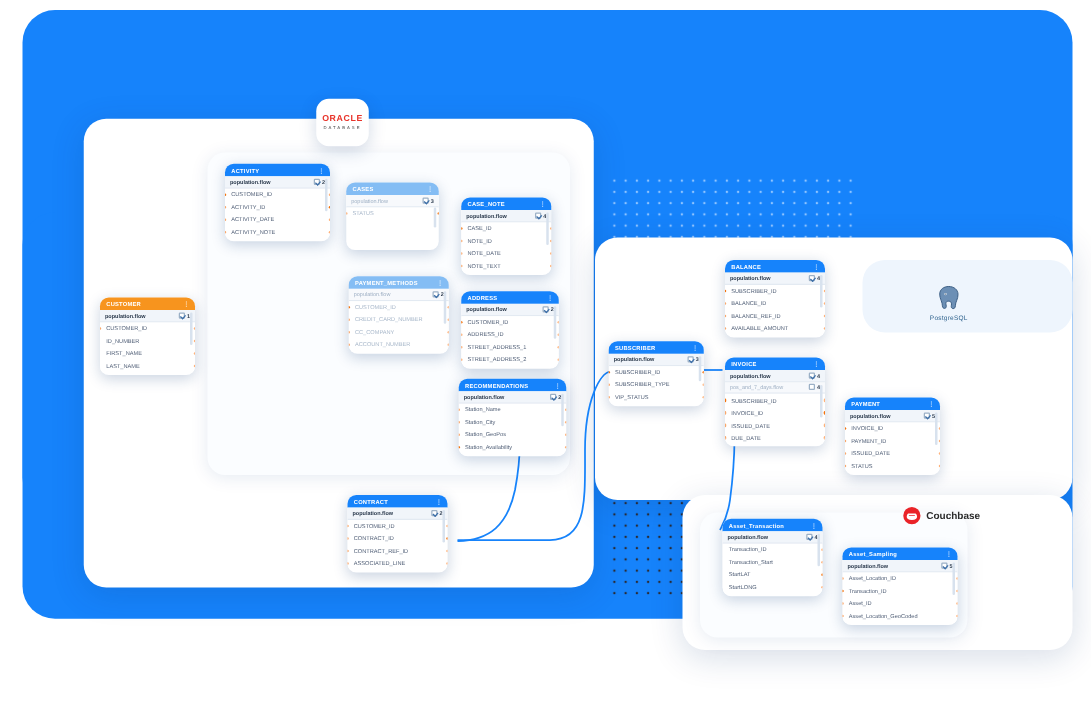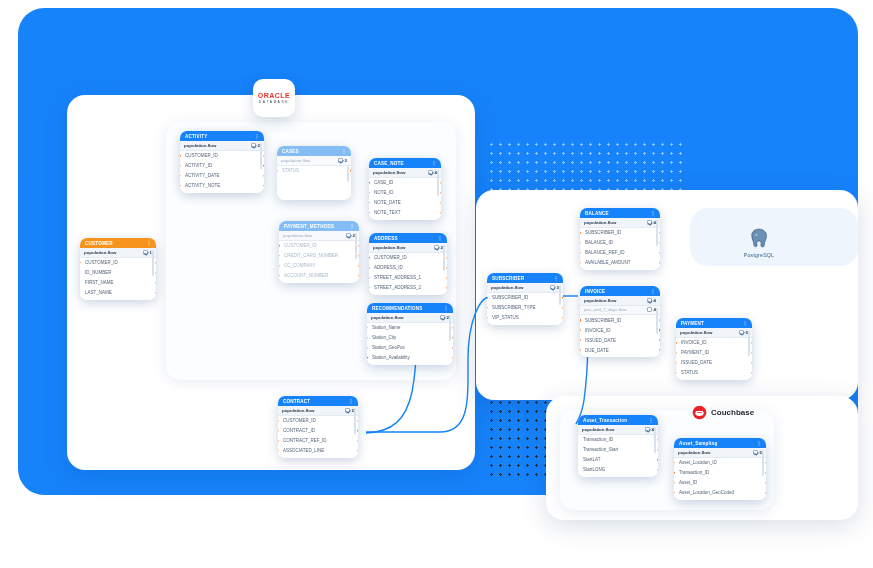--- a/index.html
+++ b/index.html
@@ -709,21 +709,21 @@
 
   <div style="position:absolute; left:735px; top:218px; width:48px; height:48px; display:flex; flex-direction:column; align-items:center; justify-content:center;">
     <svg width="24" height="24" viewBox="0 0 24 24">
       <path d="M12 2.2c-4 0-7.2 2.3-7.2 6 0 2.2.6 3.8 1.2 5.4.5 1.4.9 2.6.9 4 0 1.3.7 2.1 1.7 2.1.9 0 1.4-.7 1.4-1.6 0-.9-.3-1.6-.3-2.4 0-1.1.8-1.8 2.1-1.8 1.4 0 2.4.8 2.4 2.2 0 .8-.2 1.4-.2 2.1 0 1 .6 1.7 1.5 1.7 1.1 0 1.8-.9 1.8-2.3 0-1.6.5-2.9 1.1-4.4.6-1.5 1-2.9 1-4.7 0-3.8-3.3-6.3-7.4-6.3z" fill="#6c8fb5" stroke="#3d5f85" stroke-width="0.8"></path>
       <circle cx="9.4" cy="8.2" r="0.9" fill="#ffffff"></circle>
       <circle cx="9.4" cy="8.2" r="0.45" fill="#22384f"></circle>
     </svg>
     <div class="pg-label">PostgreSQL</div>
   </div>
 
-  <div style="position:absolute; left:692px; top:405px; width:92px; height:26px;text-align:right;">
+  <div style="position:absolute; left:722px; top:405px; width:92px; height:26px;text-align:right;">
     <div class="cb-row">
       <svg width="15" height="15" viewBox="0 0 24 24">
         <circle cx="12" cy="12" r="11" fill="#ea2328"></circle>
         <path d="M5.4 13.4c0-1.3.4-2.6 1.1-3.4.5-.5 1.2-.6 1.9-.6h7.2c.7 0 1.4.1 1.9.6.7.8 1.1 2.1 1.1 3.4 0 2.3-1.9 4.1-6.6 4.1s-6.6-1.8-6.6-4.1z" fill="#ffffff"></path>
         <rect x="8" y="11.2" width="8" height="1.1" rx="0.5" fill="#ea2328"></rect>
       </svg>
       <span class="cb-label">Couchbase</span>
     </div>
   </div>
 

